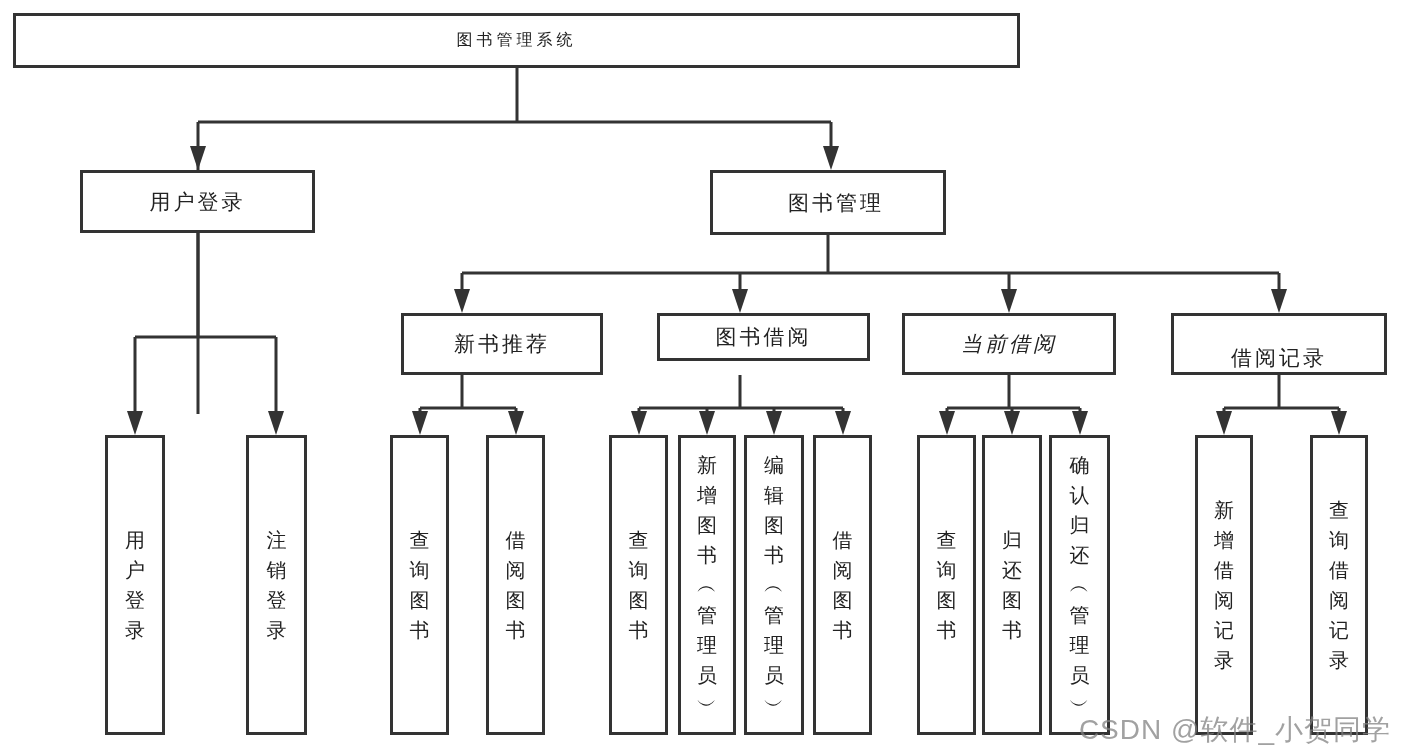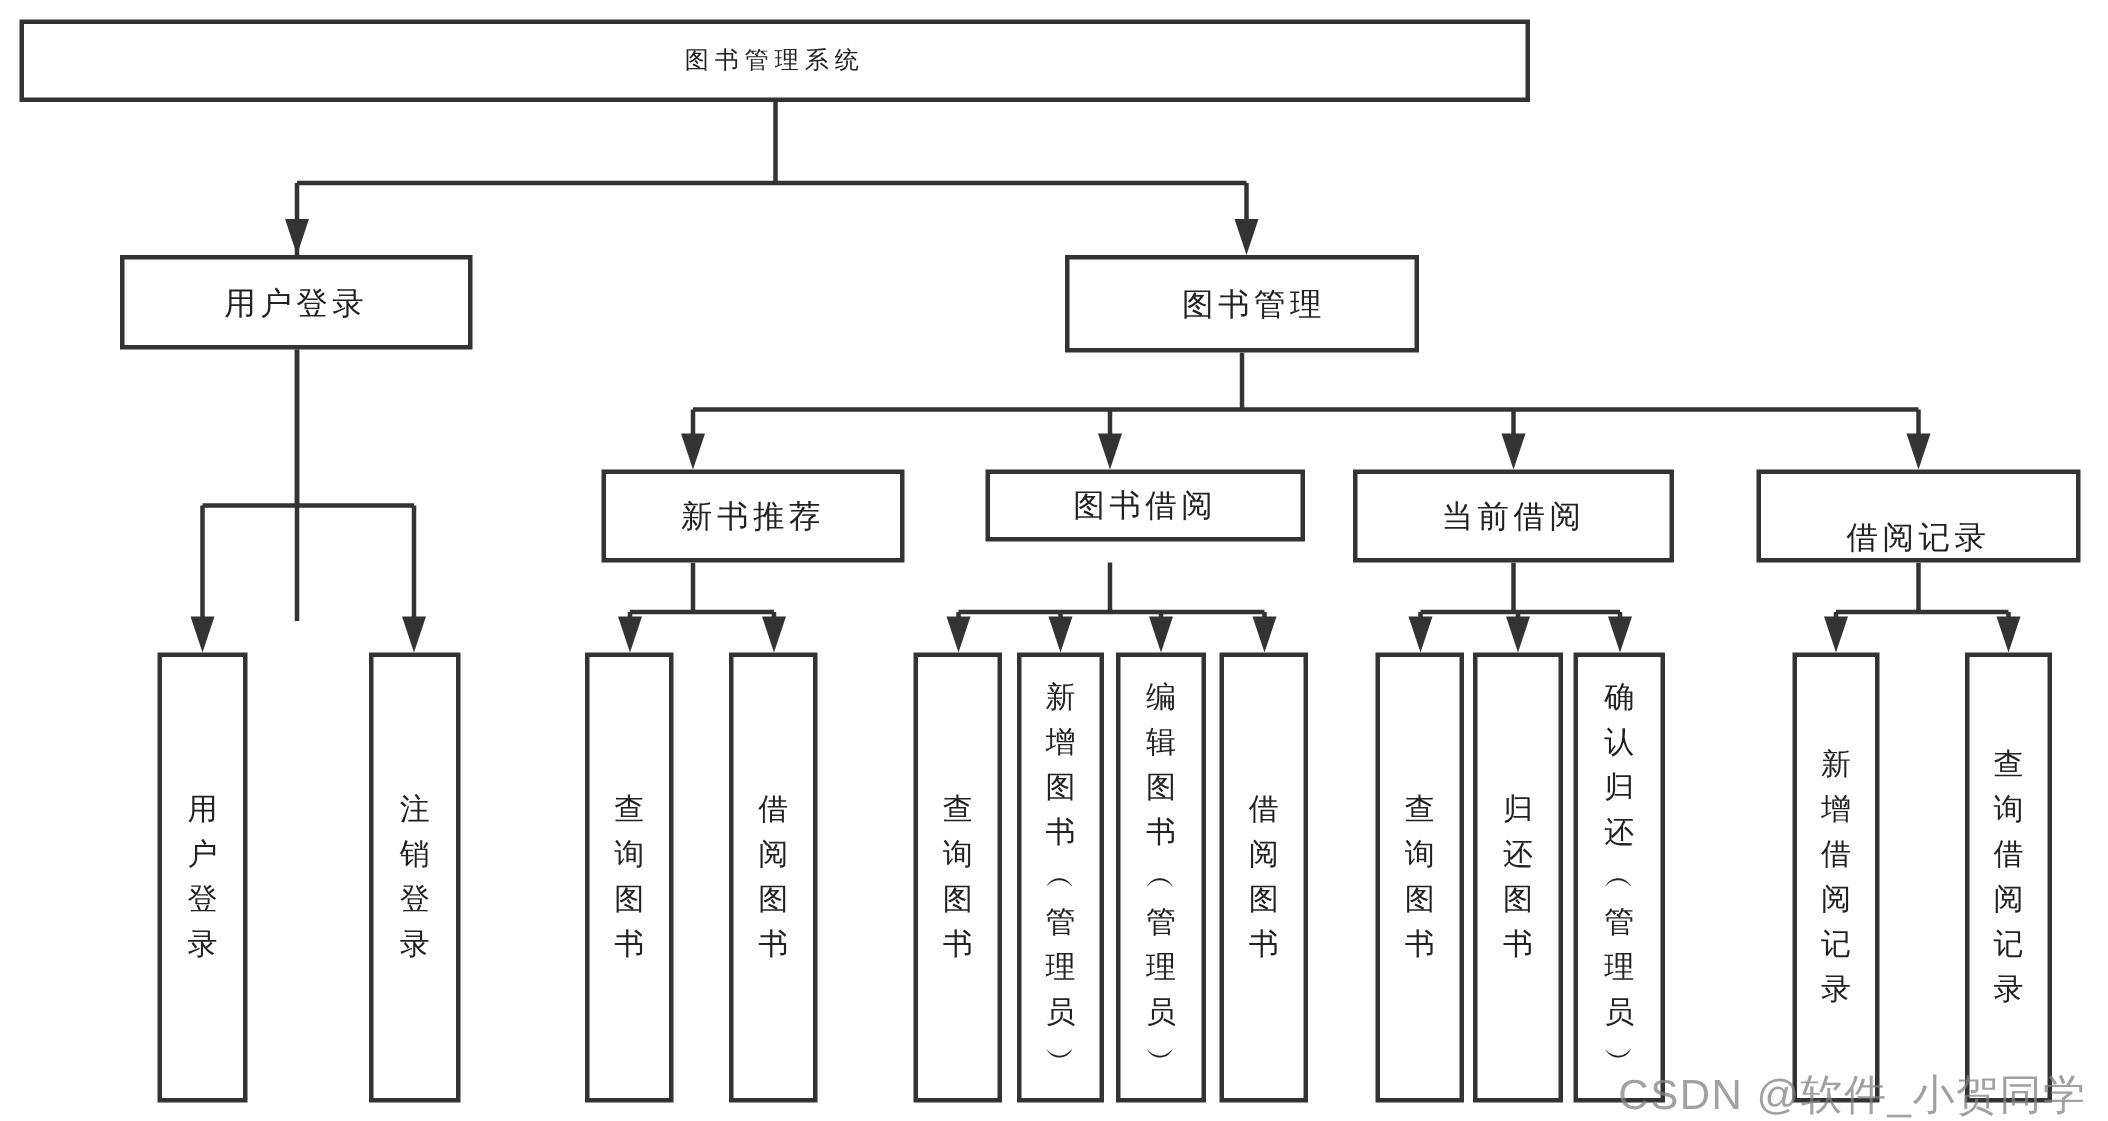--- a/index.html
+++ b/index.html
@@ -21,21 +21,21 @@
     display:flex;flex-direction:column;align-items:center;justify-content:center;
     width:100%;height:100%;
   }
   .vtext span{height:30px;line-height:30px;font-size:20px;color:#222222;}
   
   #b-root{left:13px;top:13px;width:1007px;height:55px;}
   #b-user{left:80px;top:170px;width:235px;height:63px;}
   #b-mgmt{left:710px;top:170px;width:236px;height:65px;padding-left:16px;}
   #b-nb{left:361px;top:313px;width:202px;height:62px;margin-left:40px;}
   #b-bb{left:657px;top:313px;width:213px;height:48px;}
-  #b-cb{left:902px;top:313px;width:214px;height:62px;}
+  #b-cb{left:902px;top:313px;width:214px;height:62px;font-style:italic;}
   #b-br{left:1171px;top:313px;width:216px;height:62px;align-items:flex-end;}
   .leaf{top:435px;height:300px;}
   #l-ul{left:105px;width:60px;}
   #l-lo{left:246px;width:61px;}
   #l-nbq{left:390px;width:59px;}
   #l-nbb{left:486px;width:59px;}
   #l-bbq{left:609px;width:59px;}
   #l-bba{left:678px;width:58px;}
   #l-bbe{left:744px;width:60px;}
   #l-bbb{left:813px;width:59px;}

